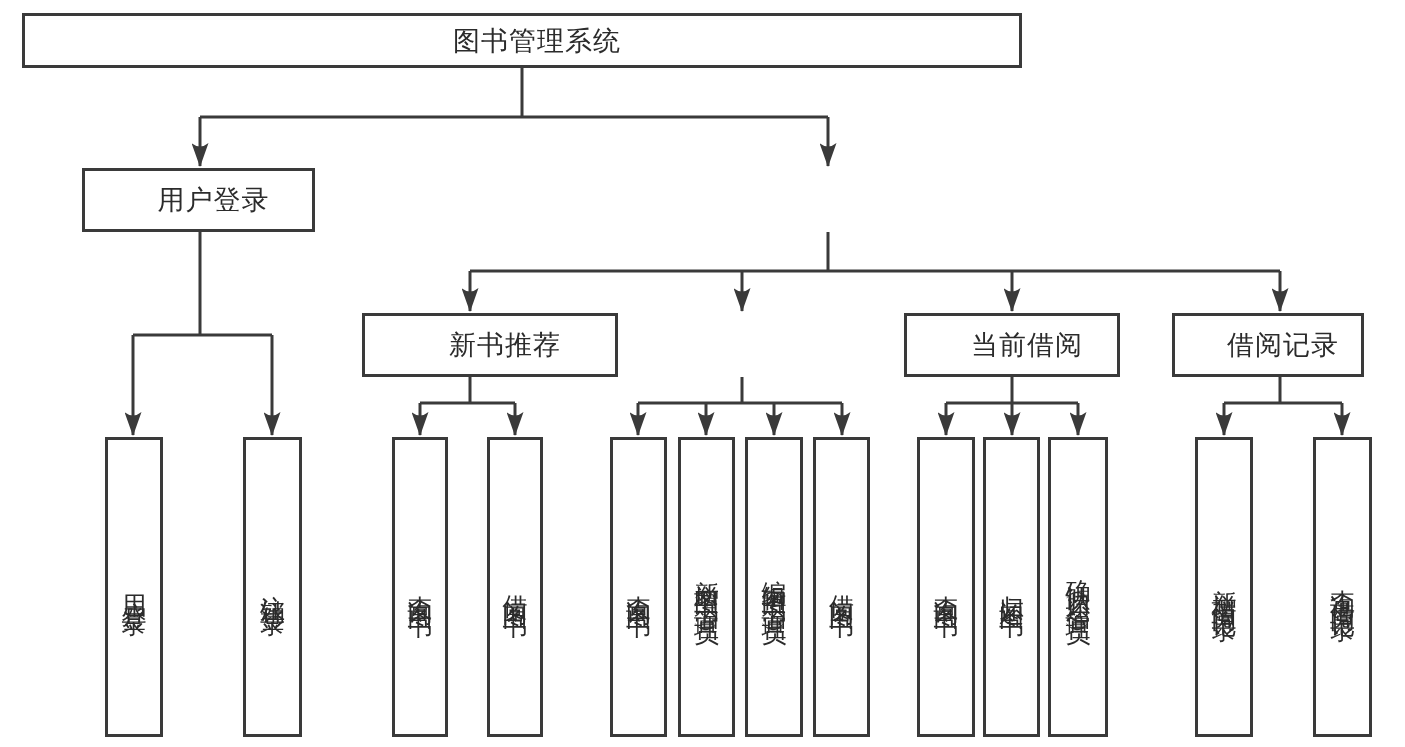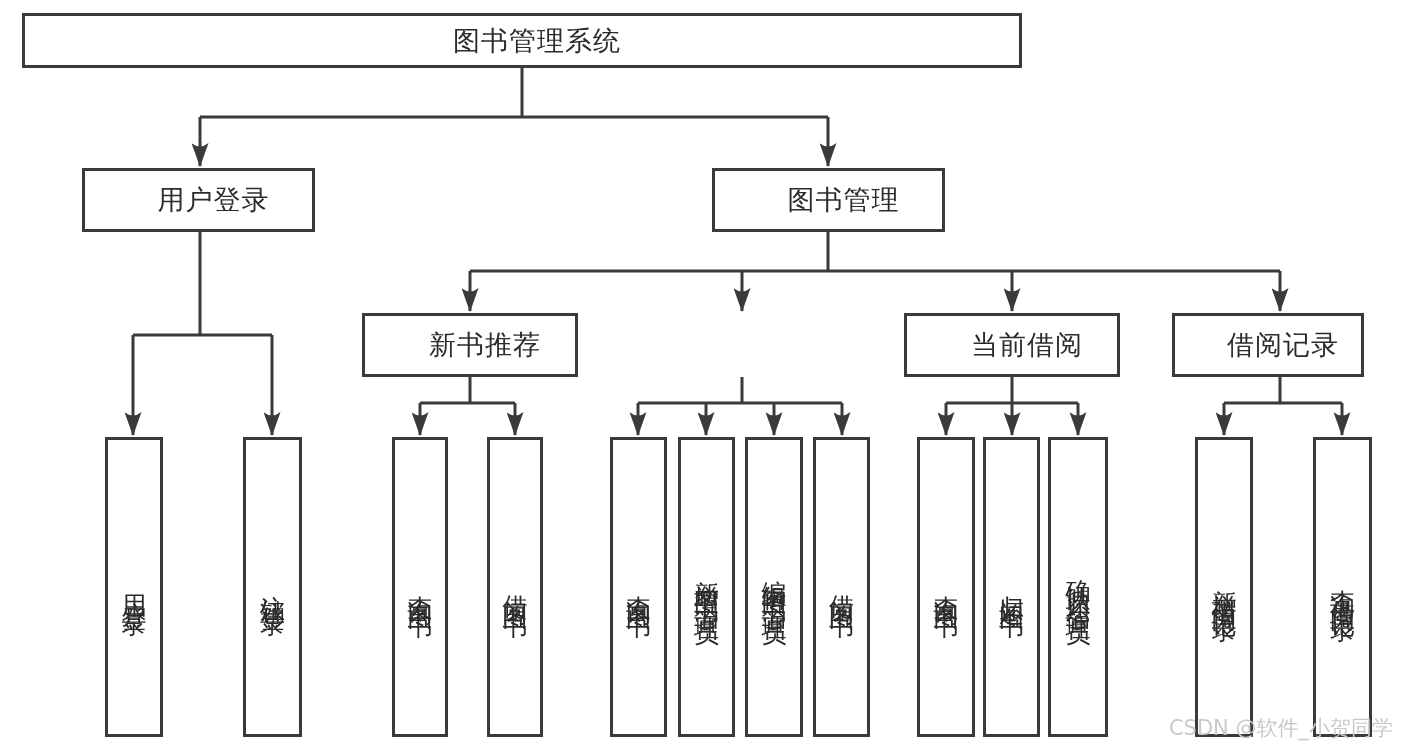--- a/index.html
+++ b/index.html
@@ -106,23 +106,22 @@
     <path class="ln arr" d="M1078,403 V435"></path>
 
     <path class="ln" d="M1280,377 V403 M1224,403 H1342"></path>
     <path class="ln arr" d="M1224,403 V435"></path>
     <path class="ln arr" d="M1342,403 V435"></path>
   </svg>
 
   <div class="node h-node" style="left:22px; top:13px; width:1000px; height:55px;">图书管理系统</div>
 
   <div class="node h-node" style="left:82px; top:168px; width:233px; height:64px;">用户登录</div>
-  <div class="node h-node" style="left:712px; top:168px; width:233px; height:64px;">图书管理</div>
 
-  <div class="node h-node" style="left:362px; top:313px; width:216px; height:64px;">新书推荐</div>
+  <div class="node h-node" style="left:362px; top:313px; width:256px; height:64px;">新书推荐</div>
   <div class="node h-node" style="left:904px; top:313px; width:216px; height:64px;">当前借阅</div>
   <div class="node h-node" style="left:1172px; top:313px; width:192px; height:64px;">借阅记录</div>
 
   <div class="node v-node" style="left:105px; top:437px; width:58px; height:300px;">用户登录</div>
   <div class="node v-node" style="left:243px; top:437px; width:59px; height:300px;">注销登录</div>
 
   <div class="node v-node" style="left:392px; top:437px; width:56px; height:300px;">查询图书</div>
   <div class="node v-node" style="left:487px; top:437px; width:56px; height:300px;">借阅图书</div>
 
   <div class="node v-node" style="left:610px; top:437px; width:57px; height:300px;">查询图书</div>
@@ -130,15 +129,14 @@
   <div class="node v-node" style="left:745px; top:437px; width:58px; height:300px;">编辑图书（管理员）</div>
   <div class="node v-node" style="left:813px; top:437px; width:57px; height:300px;">借阅图书</div>
 
   <div class="node v-node" style="left:917px; top:437px; width:58px; height:300px;">查询图书</div>
   <div class="node v-node" style="left:983px; top:437px; width:57px; height:300px;">归还图书</div>
   <div class="node v-node" style="left:1048px; top:437px; width:60px; height:300px;">确认归还（管理员）</div>
 
   <div class="node v-node" style="left:1195px; top:437px; width:58px; height:300px;">新增借阅记录</div>
   <div class="node v-node" style="left:1313px; top:437px; width:59px; height:300px;">查询借阅记录</div>
 
-  <div class="watermark">CSDN @软件_小贺同学</div>
 
 </div>
 
 </body></html>

